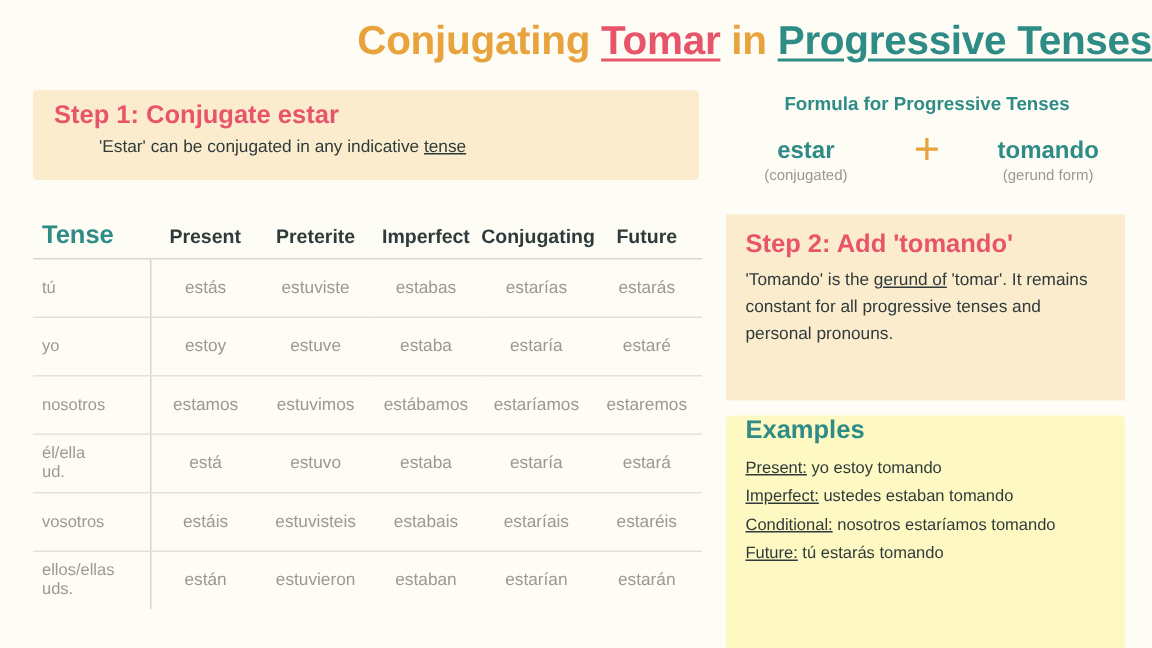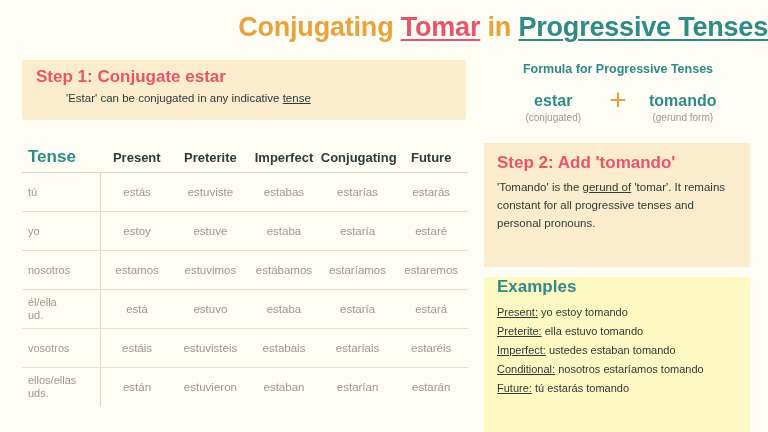--- a/index.html
+++ b/index.html
@@ -133,21 +133,21 @@
   .formula-title {
     font-size: 12.5px;
     font-weight: bold;
     color: #2e8b86;
     margin-bottom: 9px;
   }
   .formula-row {
     display: flex;
     align-items: center;
     justify-content: center;
-    gap: 4px;
+    gap: 20px;
   }
   .f-item { width: 104px; }
   .f-word {
     font-size: 16px;
     font-weight: bold;
     color: #2e8b86;
   }
   .f-note {
     font-size: 10px;
     color: #9a9a92;
@@ -323,23 +323,20 @@
       <span>'Tomando' is the </span><u>gerund of</u><span> 'tomar'. It remains constant for all progressive tenses and personal pronouns.</span>
     </div>
   </div>
 
   <div class="examples">
     <div class="examples-title">Examples</div>
     <div class="ex-line">
       <span class="ex-label">Present:</span><span> yo estoy tomando</span>
     </div>
     <div class="ex-line">
-      <span class="ex-label">Preterite:</span><span> ella estuvo tomando</span>
-    </div>
-    <div class="ex-line">
       <span class="ex-label">Imperfect:</span><span> ustedes estaban tomando</span>
     </div>
     <div class="ex-line">
       <span class="ex-label">Conditional:</span><span> nosotros estaríamos tomando</span>
     </div>
     <div class="ex-line">
       <span class="ex-label">Future:</span><span> tú estarás tomando</span>
     </div>
   </div>
 

